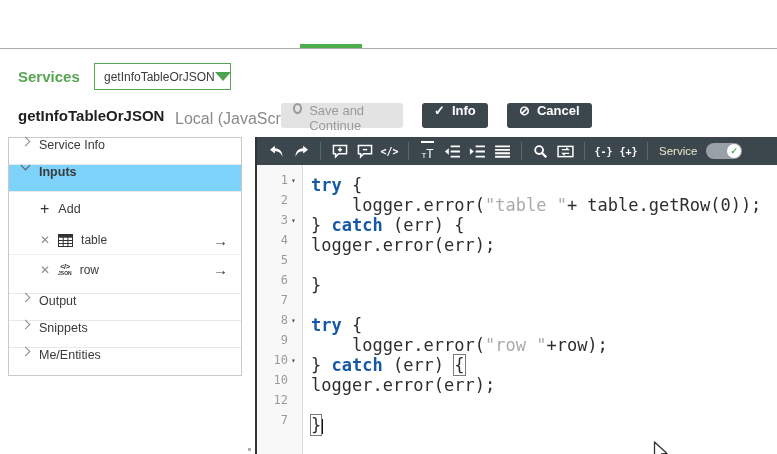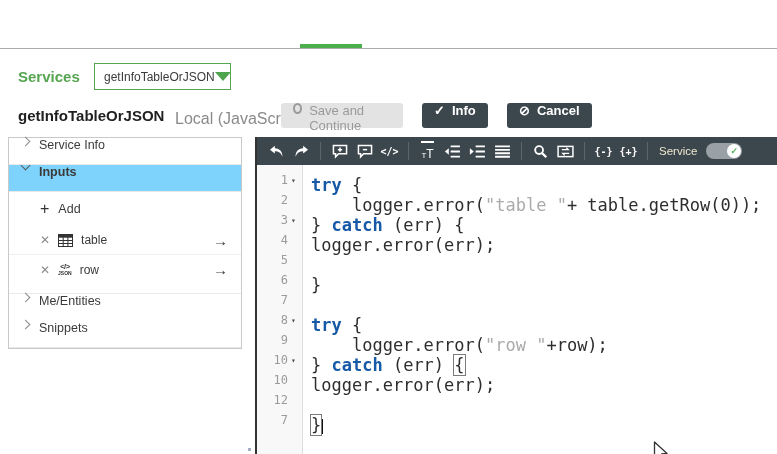--- a/index.html
+++ b/index.html
@@ -139,27 +139,31 @@
       <div class="input-item last">
         <span class="x-ic">✕</span>
         <span class="json-ic">
           <span class="t1">&lt;/&gt;</span>
           <span class="t2">JSON</span>
         </span>
         <span>row</span>
         <span class="goto-arrow">→</span>
       </div>
     </div>
+    <div class="srow">
+      <span class="chev chev-right"></span>
+      <span>Output</span>
+    </div>
+    <div class="srow">
+      <span class="chev chev-right"></span>
+      <span>Snippets</span>
+    </div>
     <div class="srow last">
       <span class="chev chev-right"></span>
       <span>Me/Entities</span>
-    </div>
-    <div class="srow">
-      <span class="chev chev-right"></span>
-      <span>Snippets</span>
     </div>
   </div>
 
   <div class="editor">
     <div class="toolbar">
       <div class="tbtn">
         <svg width="15" height="13" viewBox="0 0 16 14">
             <path d="M6.2 0.8 L1 5 L6.2 9.2 V6.6 C10.2 6.6 13 8.4 14.4 12.6 C14.6 6.2 10.4 3.6 6.2 3.4 Z" fill="#fff"></path>
           </svg>
       </div>

